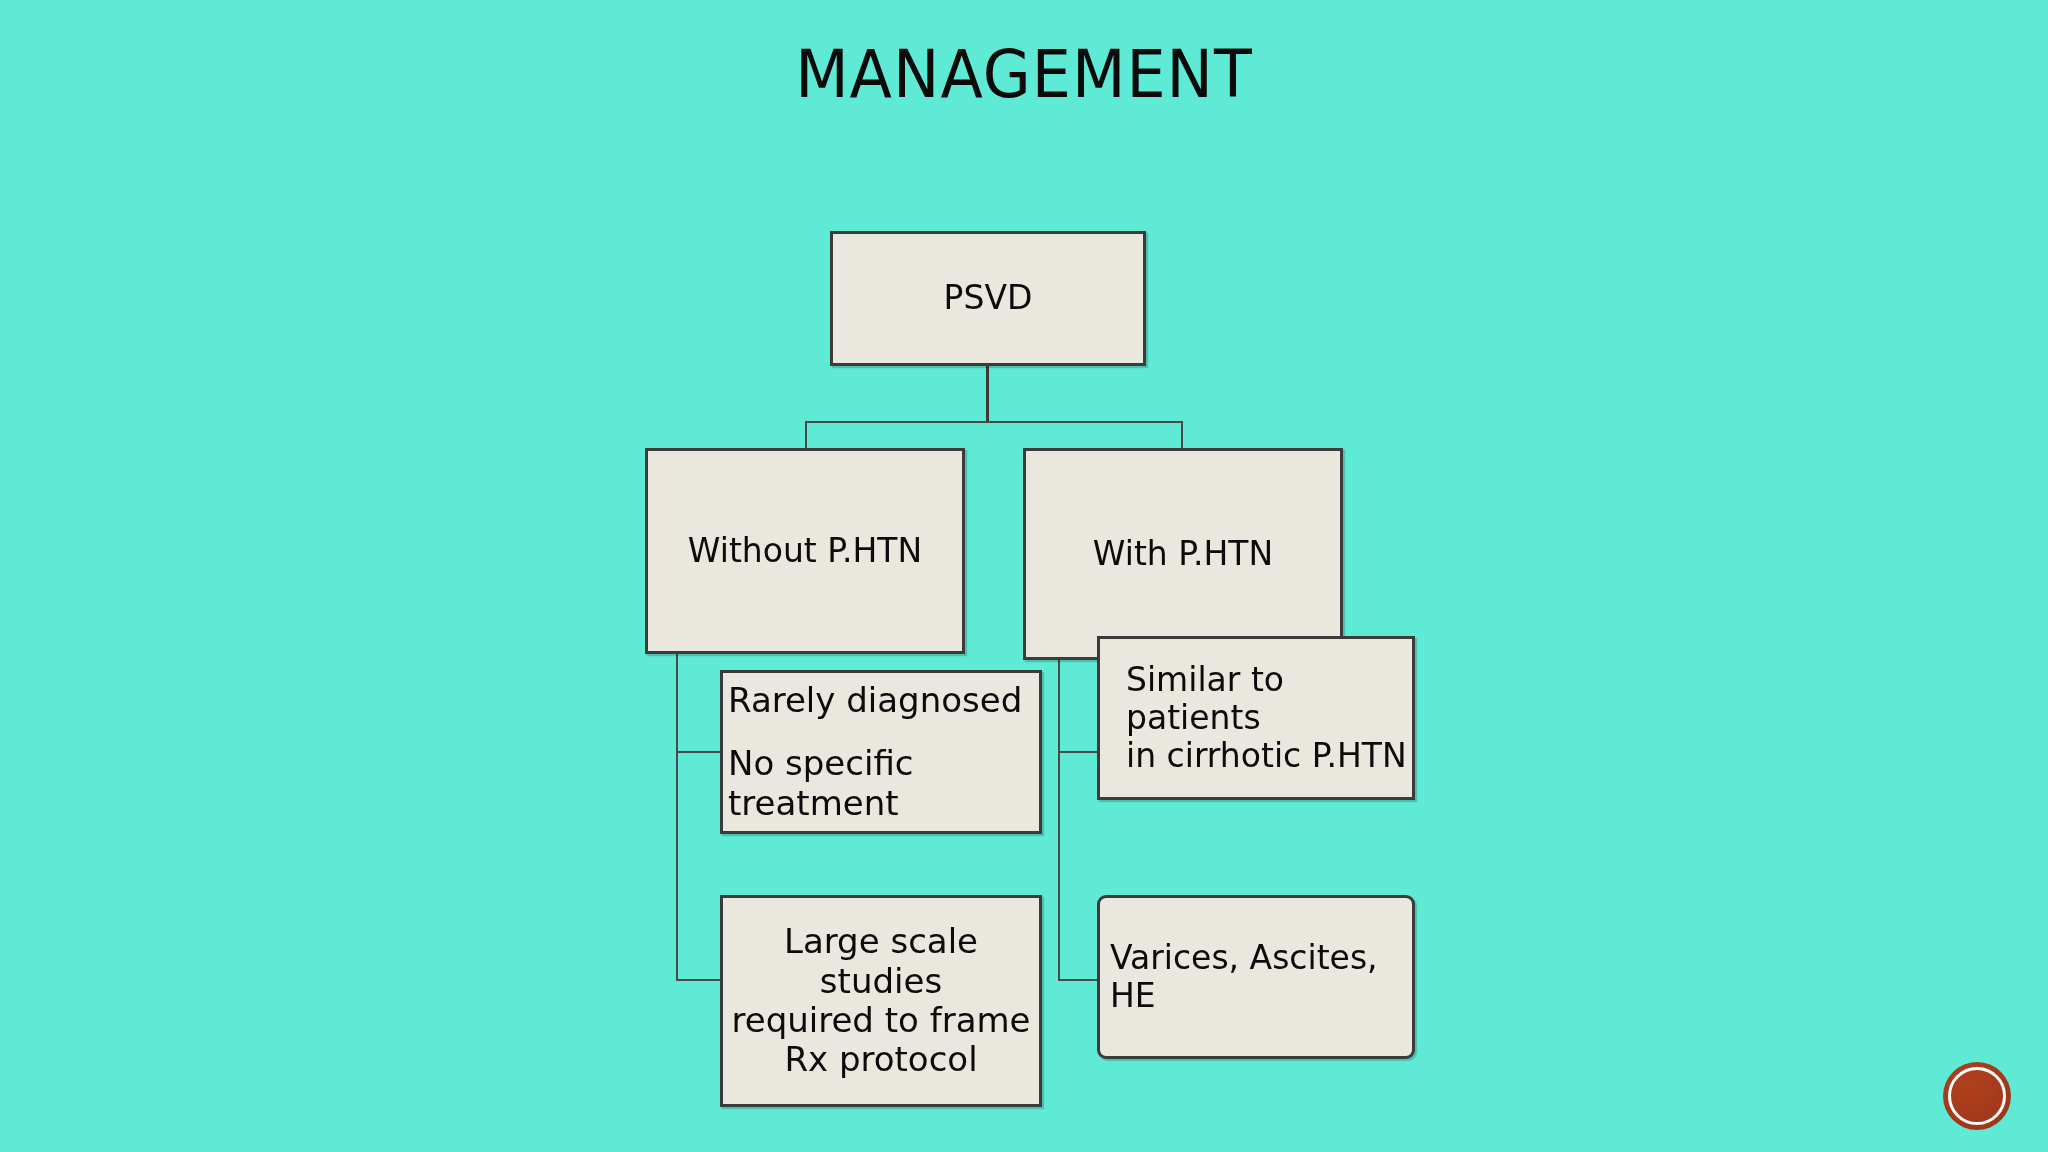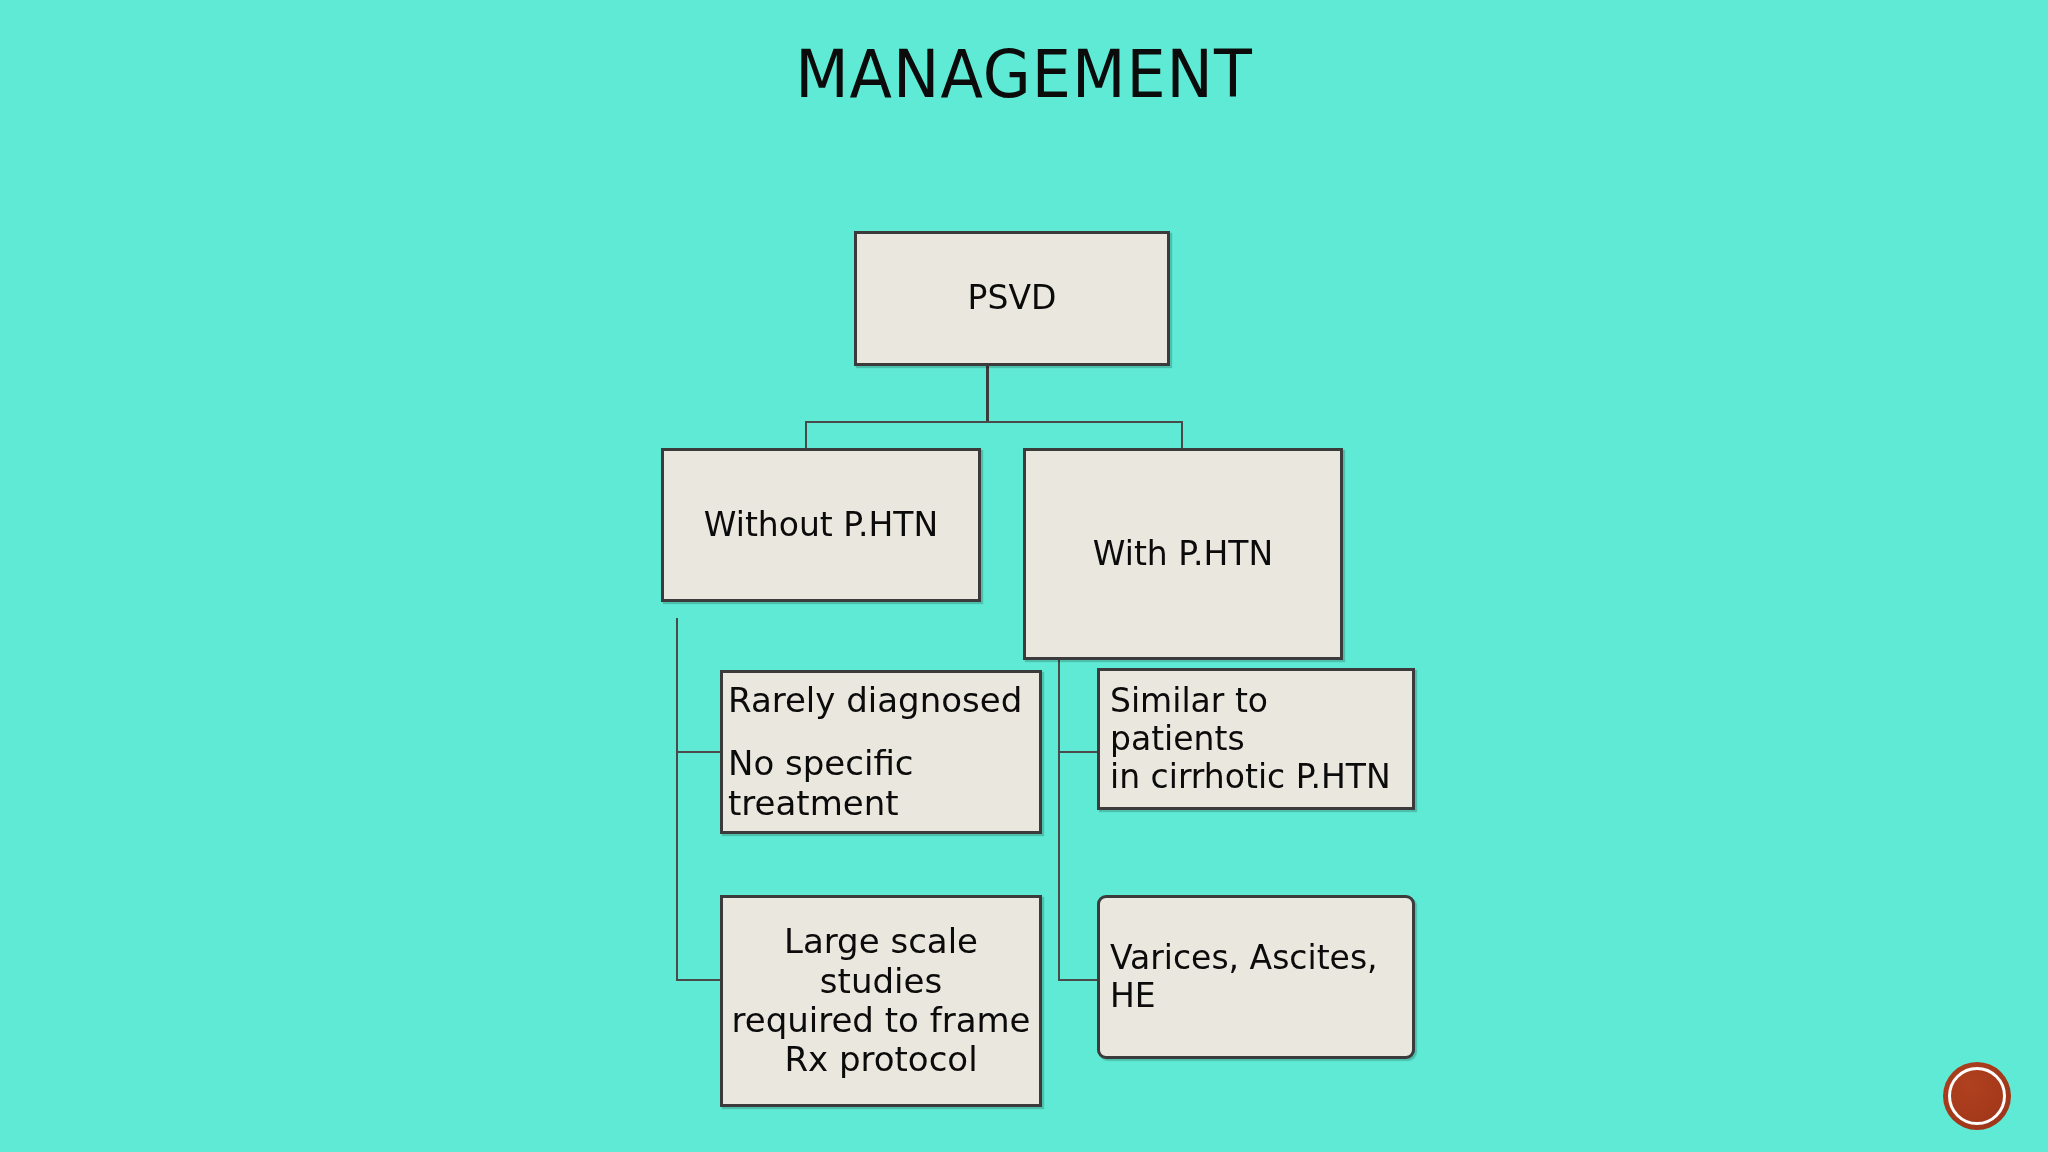--- a/index.html
+++ b/index.html
@@ -49,25 +49,25 @@
   .node .label {
     display: block;
     width: 100%;
     white-space: pre-line;
   }
 
   .node.center .label { text-align: center; }
   .node.left   .label { text-align: left; }
 
   
-  #node-psvd        { left: 830px;  top: 231px;  width: 316px;  height: 135px;  font-size: 33px; margin-left: 24px; }
-  #node-without     { left: 645px;  top: 448px;  width: 320px;  height: 154px;  font-size: 33px; margin-left: 16px; }
+  #node-psvd        { left: 830px;  top: 231px;  width: 316px;  height: 135px;  font-size: 33px; }
+  #node-without     { left: 645px;  top: 448px;  width: 320px;  height: 206px;  font-size: 33px; }
   #node-with        { left: 1023px; top: 448px;  width: 320px;  height: 212px;  font-size: 33px; }
   #node-rarely      { left: 720px;  top: 670px;  width: 322px;  height: 164px;  font-size: 34px; padding-left: 5px; }
-  #node-similar     { left: 1097px; top: 668px;  width: 318px;  height: 142px;  font-size: 33px; padding-left: 10px; }
+  #node-similar     { left: 1097px; top: 636px;  width: 318px;  height: 164px;  font-size: 33px; padding-left: 26px; }
   #node-largescale  { left: 720px;  top: 895px;  width: 322px;  height: 212px;  font-size: 34px; }
   #node-varices     { left: 1097px; top: 895px;  width: 318px;  height: 164px;  font-size: 33px; padding-left: 10px; border-radius: 9px; }
 
   
   .stack { width: 100%; }
   .stack .line1 { margin-bottom: 24px; }
 
   
   .conn {
     position: absolute;

